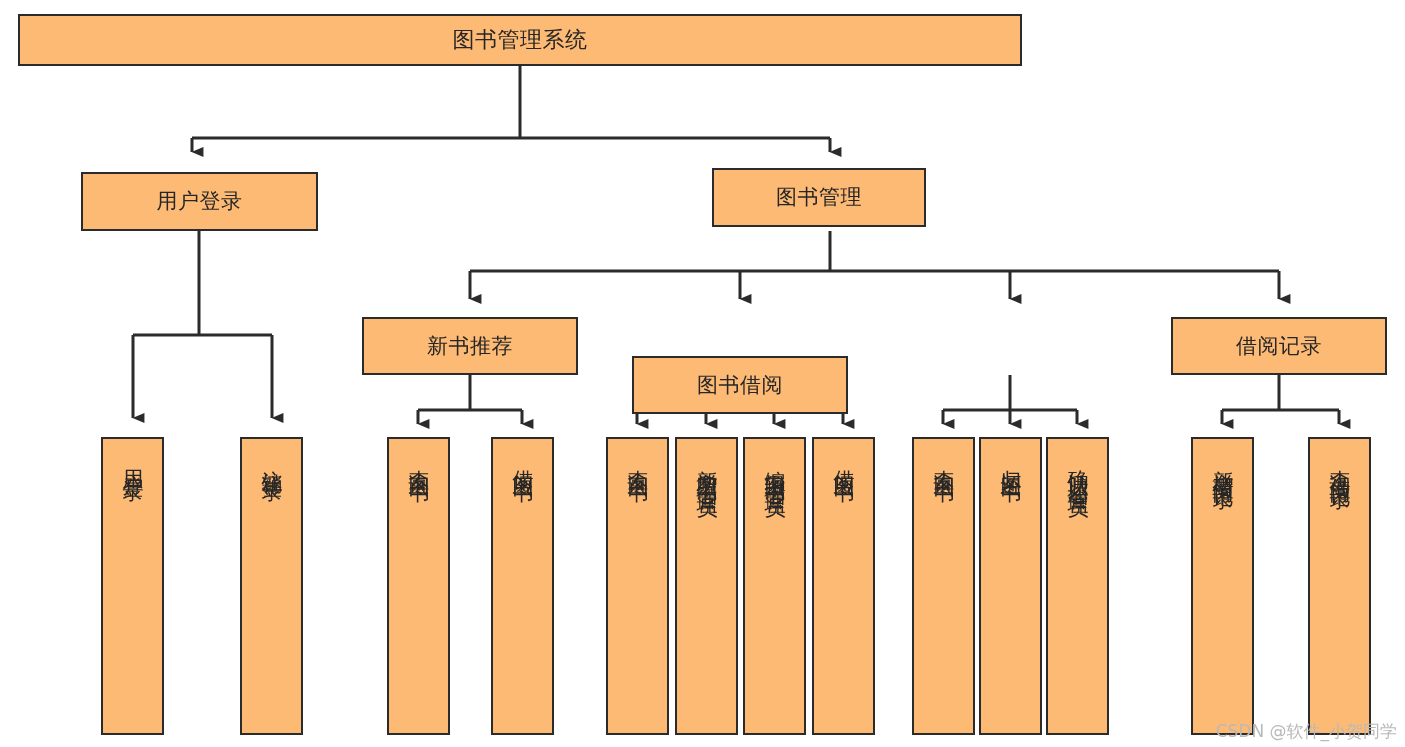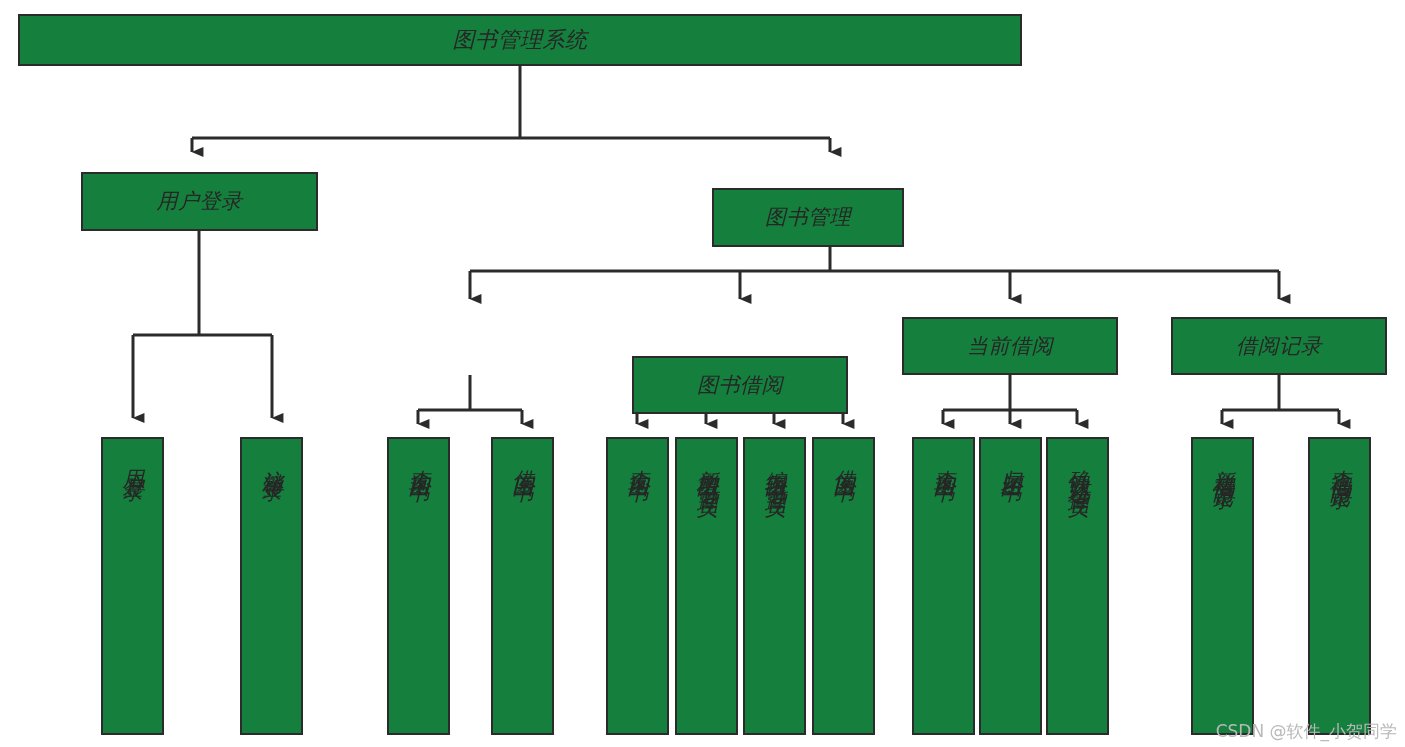--- a/index.html
+++ b/index.html
@@ -10,26 +10,25 @@
     font-family:"DejaVu Sans","Liberation Sans",sans-serif;
     overflow:hidden;
   }
   #canvas{position:relative;width:1405px;height:747px;}
   svg.wires{position:absolute;left:0;top:0;width:1405px;height:747px;}
 
   .node{
     position:absolute;
     box-sizing:border-box;
     border:2px solid #2b2b2b;
-    background:#15803d;
+    background:#fdba74;
     display:flex;
     align-items:center;
     justify-content:center;
     color:#262626;
-    font-style:italic;
   }
   .node .lbl{
     display:block;
     text-align:center;
     white-space:nowrap;
     line-height:1.18;
   }
   
   .node.h .lbl{font-size:21px;letter-spacing:0.5px;}
   .node.root .lbl{font-size:22px;}
@@ -107,29 +106,29 @@
     </g>
   </svg>
 
   <div class="node h root" style="left:18px;top:14px;width:1004px;height:52px;">
     <span class="lbl">图书管理系统</span>
   </div>
 
   <div class="node h" style="left:81px;top:172px;width:237px;height:59px;">
     <span class="lbl">用户登录</span>
   </div>
-  <div class="node h" style="left:712px;top:188px;width:192px;height:59px;">
+  <div class="node h" style="left:712px;top:168px;width:214px;height:59px;">
     <span class="lbl">图书管理</span>
   </div>
 
+  <div class="node h" style="left:362px;top:317px;width:216px;height:58px;">
+    <span class="lbl">新书推荐</span>
+  </div>
   <div class="node h" style="left:632px;top:317px;width:216px;height:58px;margin-top:39px;">
     <span class="lbl">图书借阅</span>
-  </div>
-  <div class="node h" style="left:902px;top:317px;width:216px;height:58px;">
-    <span class="lbl">当前借阅</span>
   </div>
   <div class="node h" style="left:1171px;top:317px;width:216px;height:58px;">
     <span class="lbl">借阅记录</span>
   </div>
 
   <div class="node v" style="left:101px;top:437px;width:63px;height:298px;">
     <span class="lbl">用户登录</span>
   </div>
   <div class="node v" style="left:240px;top:437px;width:63px;height:298px;">
     <span class="lbl">注销登录</span>

